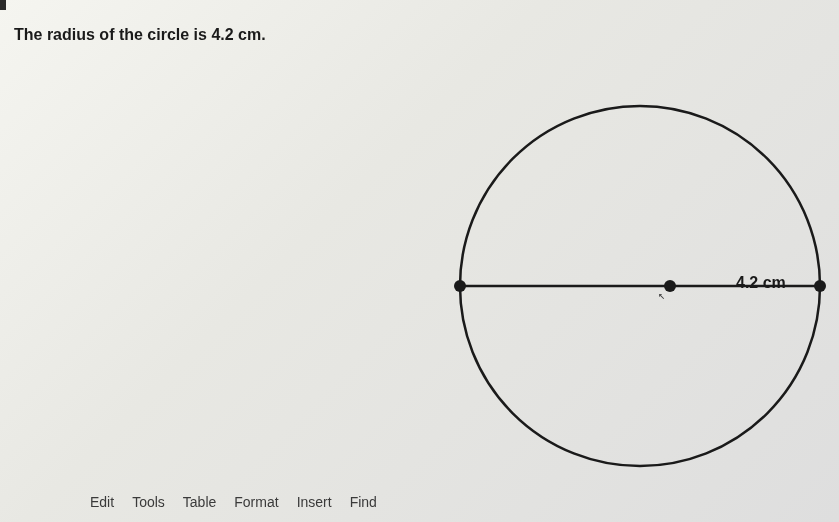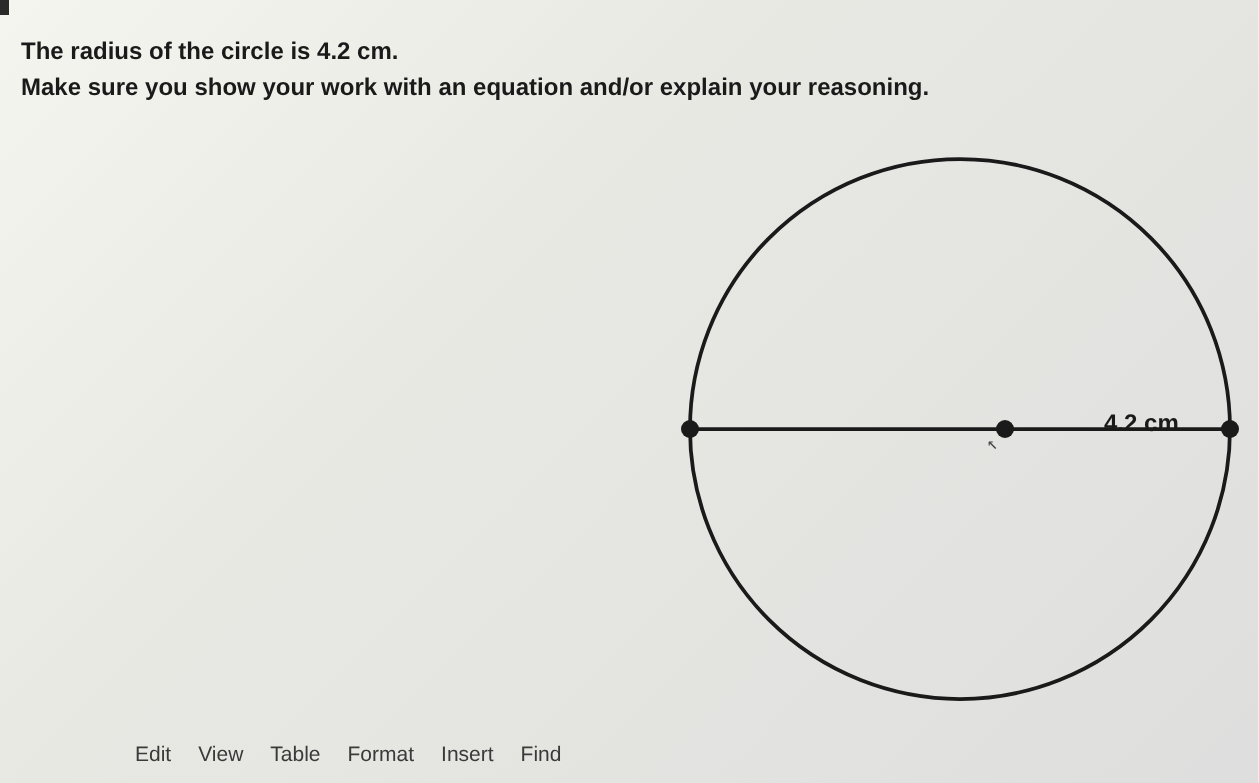--- a/index.html
+++ b/index.html
@@ -68,35 +68,34 @@
       background: #2a2a2a;
     }
   </style>
 </head>
 <body>
 
 <div class="left-bar"></div>
 
 <div class="question-text">
   <p class="question-line">The radius of the circle is 4.2 cm.</p>
-  <p class="question-line">Make sure you show your work with an equation and/or explain your reasoning.</p>
 </div>
 
 <div class="diagram-area">
   <svg class="circle-svg" width="400" height="400">
     <circle cx="200" cy="200" r="180" fill="none" stroke="#1a1a1a" stroke-width="2.5"></circle>
     <line x1="20" y1="200" x2="380" y2="200" stroke="#1a1a1a" stroke-width="2.5"></line>
     <circle cx="20" cy="200" r="6" fill="#1a1a1a"></circle>
     <circle cx="380" cy="200" r="6" fill="#1a1a1a"></circle>
     <circle cx="230" cy="200" r="6" fill="#1a1a1a"></circle>
   </svg>
   <div class="radius-label">4.2 cm</div>
   <div class="cursor-mark">↖</div>
 </div>
 
 <div class="editor-toolbar">
   <span class="toolbar-item">Edit</span>
-  <span class="toolbar-item">View</span>
+  <span class="toolbar-item">Tools</span>
   <span class="toolbar-item">Table</span>
   <span class="toolbar-item">Format</span>
   <span class="toolbar-item">Insert</span>
   <span class="toolbar-item">Find</span>
 </div>
 
 </body></html>

